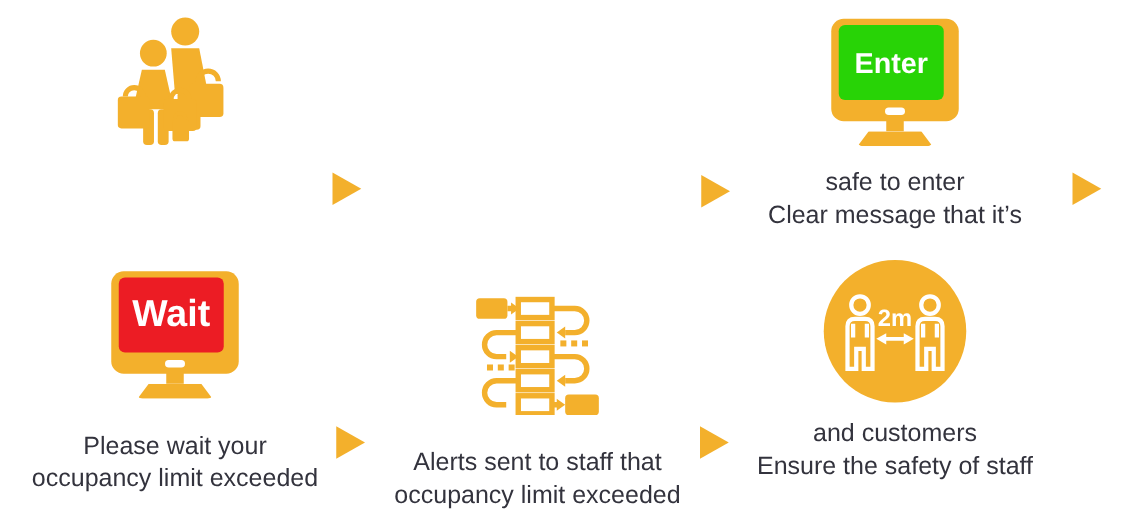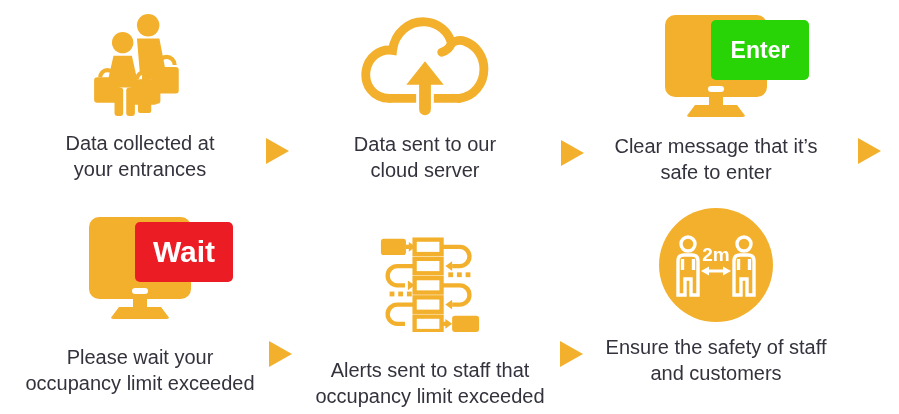--- a/index.html
+++ b/index.html
@@ -19,23 +19,23 @@
     position:absolute;width:0;height:0;
     border-top:13px solid transparent;
     border-bottom:13px solid transparent;
     border-left:23px solid #F3B02C;
   }
 
   
   .monitor{display:inline-block;}
   .m-frame{width:102px;height:82px;background:#F3B02C;border-radius:10px;position:relative;}
   .m-screen{
-    position:absolute;left:6px;top:5px;width:98px;height:60px;border-radius:5px;
+    position:absolute;left:6px;top:5px;width:84px;height:60px;border-radius:5px;
     display:flex;align-items:center;justify-content:center;
-    color:#ffffff;font-weight:bold;margin-left:40px;
+    color:#ffffff;font-weight:bold;
   }
   .m-screen.green{background:#28D306;font-size:23px;}
   .m-screen.red{background:#EC1C24;font-size:30px;}
   .m-pill{position:absolute;left:50%;transform:translateX(-50%);bottom:5px;width:16px;height:6px;border-radius:3px;background:#ffffff;}
   .m-neck{width:14px;height:9px;background:#F3B02C;margin:-1px auto 0;}
   .m-base{width:60px;height:12px;background:#F3B02C;margin:0 auto;border-radius:4px;clip-path:polygon(15% 0,85% 0,100% 100%,0 100%);}
 </style>
 </head>
 <body>
 
@@ -60,59 +60,39 @@
 
           <path d="M6,64 a7,7 0 0 1 14,0" fill="none" stroke="#F3B02C" stroke-width="4"></path>
           <rect x="0" y="64" width="25" height="25" rx="3"></rect>
           <path d="M42,66 a7,7 0 0 1 14,0" fill="none" stroke="#F3B02C" stroke-width="4"></path>
           <rect x="36" y="66" width="26" height="25" rx="3"></rect>
           <path d="M45,81 a4,4 0 0 1 8,0" fill="none" stroke="#F3B02C" stroke-width="3"></path>
           <rect x="43" y="82" width="13" height="17" rx="2"></rect>
         </g>
       </svg>
     </div>
-    <div class="caption">
-      <div>Data collected at</div>
-      <div>your entrances</div>
-    </div>
   </div>
 
-  <div class="step row1" id="s2" style="left:290px;top:10px;">
-    <div class="icon-zone" style="padding-top:3px;">
-      <svg width="130" height="110" viewBox="0 0 132 112">
-        <g fill="none" stroke="#F3B02C" stroke-width="9" stroke-linecap="round">
-          <path d="M30,87 C13,87 4,73 6,59 C8,45 20,36 33,38 C35,20 50,8 66,9 C80,10 90,19 93,31 C96,28 102,27 107,29 C118,33 126,44 126,57 C126,72 116,85 101,87"></path>
-          <path d="M93,31 C91,36 87,39 83,40"></path>
-          <path d="M30,87 L101,87"></path>
-        </g>
-        <path d="M66,49 L85,73 L72,73 L72,98 a6,6 0 0 1 -12,0 L60,73 L47,73 Z" fill="#F3B02C" stroke="#ffffff" stroke-width="6" paint-order="stroke"></path>
-      </svg>
-    </div>
-    <div class="caption">
-      <div>Data sent to our</div>
-      <div>cloud server</div>
-    </div>
-  </div>
 
   <div class="step row1" id="s3" style="left:581px;top:10px;">
     <div class="icon-zone" style="padding-top:5px;">
       <div class="monitor">
         <div class="m-frame">
           <div class="m-screen green">
             <span>Enter</span>
           </div>
           <div class="m-pill"></div>
         </div>
         <div class="m-neck"></div>
         <div class="m-base"></div>
       </div>
     </div>
     <div class="caption">
+      <div>safe to enter</div>
       <div>Clear message that it’s</div>
-      <div>safe to enter</div>
     </div>
   </div>
 
   <div class="step row2" id="s4" style="left:5px;top:205px;">
     <div class="icon-zone" style="padding-top:12px;">
       <div class="monitor">
         <div class="m-frame">
           <div class="m-screen red">
             <span>Wait</span>
           </div>
@@ -186,22 +166,22 @@
           <path d="M47,64 H69" stroke-width="3"></path>
         </g>
         <g fill="#ffffff">
           <polygon points="51,59.5 51,68.5 43,64"></polygon>
           <polygon points="65,59.5 65,68.5 73,64"></polygon>
         </g>
         <text x="58" y="54" text-anchor="middle" fill="#ffffff" font-family="Liberation Sans, sans-serif" font-size="19" font-weight="bold">2m</text>
       </svg>
     </div>
     <div class="caption">
+      <div>and customers</div>
       <div>Ensure the safety of staff</div>
-      <div>and customers</div>
     </div>
   </div>
 
   <div class="arrow" style="left:266px;top:138px;"></div>
   <div class="arrow" style="left:561px;top:140px;"></div>
   <div class="arrow" style="left:858px;top:138px;"></div>
   <div class="arrow" style="left:269px;top:341px;"></div>
   <div class="arrow" style="left:560px;top:341px;"></div>
 
 </div>

